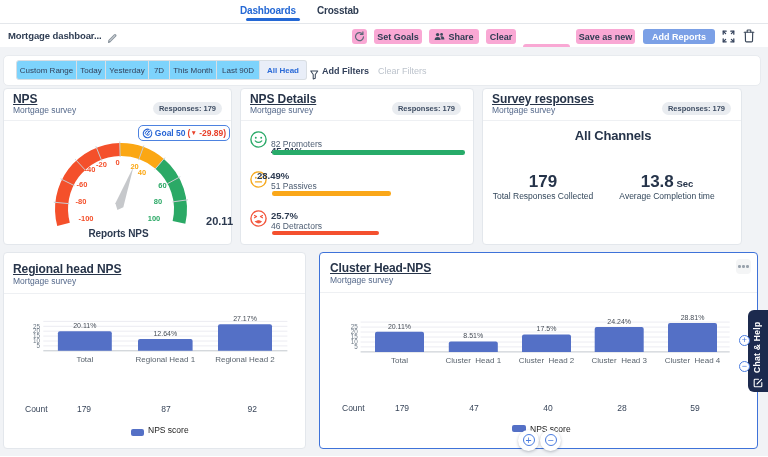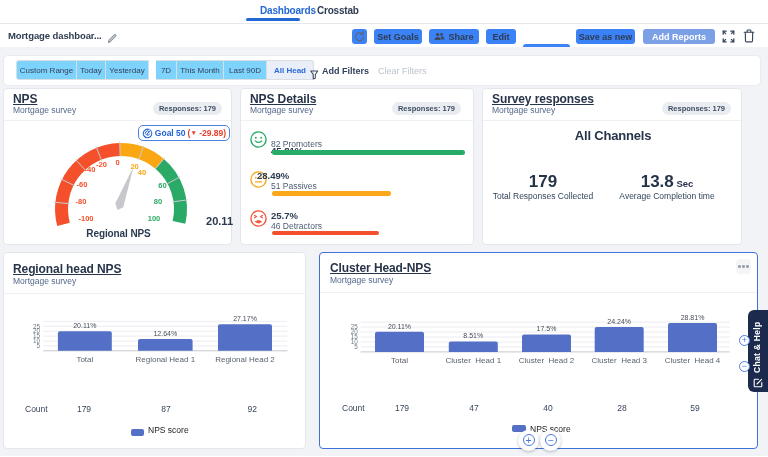--- a/index.html
+++ b/index.html
@@ -4,27 +4,27 @@
 html,body { width:768px; height:457px; font-family:"Liberation Sans",sans-serif; background:#fff; overflow:hidden; }
 .abs { position:absolute; }
 #tabs { position:relative; width:768px; height:24px; background:#fff; border-bottom:1px solid #e4e7eb; }
 #toolbar { position:relative; width:768px; height:23px; background:#fff; }
 #content { position:relative; width:768px; height:409px; background:#f1f3f6; }
 .card { position:absolute; background:#fff; border:1px solid #e3e7ec; border-radius:4px; }
 .chd { position:absolute; left:0; top:0; right:0; height:32px; border-bottom:1px solid #eef0f3; }
 .ctitle { position:absolute; left:9px; top:3px; font-size:12px; letter-spacing:-0.1px; font-weight:bold; color:#273449;text-decoration:underline; }
 .csub { position:absolute; left:9px; top:16px; font-size:8.5px; color:#54688a; }
 .pill { position:absolute; font-size:7.5px; font-weight:bold; color:#3e4d63; background:#e9ecf0; border-radius:7px; padding:2px 6px; }
-.btn { position:absolute; height:15px; background:#3b82f6; border-radius:3px; font-size:9px; font-weight:bold; color:#2e3c52; display:flex; align-items:center; justify-content:center; gap:3px; }
+.btn { position:absolute; height:15px; background:#f9a8d4; border-radius:3px; font-size:9px; font-weight:bold; color:#2e3c52; display:flex; align-items:center; justify-content:center; gap:3px; }
 .seg { height:20px; border:1px solid #d9dee3; border-left:none; background:#7dd3fc; font-size:8px; color:#33415b; display:flex; align-items:center; justify-content:center; white-space:nowrap; float:left; }
 .blue-plusminus { position:absolute; background:#fff; border:1.2px solid #4a7cdf; border-radius:50%; color:#4a7cdf; display:flex; align-items:center; justify-content:center; }
 </style></head>
 <body>
 <div id="tabs">
-  <div class="abs" style="left:260px;top:5px;font-size:10px;letter-spacing:-0.2px;font-weight:bold;color:#2468d5;">Dashboards</div>
+  <div class="abs" style="left:240px;top:5px;font-size:10px;letter-spacing:-0.2px;font-weight:bold;color:#2468d5;">Dashboards</div>
   <div class="abs" style="left:246px;top:18px;width:54px;height:2.5px;background:#2468d5;border-radius:2px;"></div>
   <div class="abs" style="left:317px;top:5px;font-size:10px;letter-spacing:-0.2px;font-weight:bold;color:#2e3c52;">Crosstab</div>
 </div>
 <div id="toolbar">
   <div class="abs" style="left:8px;top:6px;font-size:9.5px;letter-spacing:-0.1px;font-weight:bold;color:#2e3c52;">Mortgage dashboar...</div>
   <div class="abs" style="left:107px;top:6px;"><svg width="10" height="11" viewBox="0 0 10 11">
         <g stroke="#8a949e" stroke-width="1.2" fill="none" stroke-linecap="round">
           <path d="M1.6 9.4 L1.9 7.4 L7.4 1.9 Q8 1.3 8.6 1.9 Q9.2 2.5 8.6 3.1 L3.1 8.6 L1.6 9.4 Z" stroke-linejoin="round"></path>
         </g>
       </svg></div>
@@ -34,21 +34,21 @@
         <path d="M8.9 0.9 L8.9 3.4 L6.4 3.4" fill="none" stroke="#5c6878" stroke-width="1.2" stroke-linejoin="round" stroke-linecap="round"></path>
       </svg>
     </div>
   <div class="btn" style="left:374px;top:5px;width:48px;">Set Goals</div>
   <div class="btn" style="left:429px;top:5px;width:50px;"><svg width="11" height="9" viewBox="0 0 11 9">
         <circle cx="3.6" cy="2.6" r="1.7" fill="#3d4a5c"></circle>
         <circle cx="7.6" cy="2.4" r="1.4" fill="#3d4a5c"></circle>
         <path d="M0.6 8 Q0.6 5 3.6 5 Q6.6 5 6.6 8 Z" fill="#3d4a5c"></path>
         <path d="M7.2 7.6 Q7.6 5.2 6.2 4.6 Q7 4.2 7.6 4.2 Q10.4 4.2 10.4 7.6 Z" fill="#3d4a5c"></path>
       </svg>Share</div>
-  <div class="btn" style="left:486px;top:5px;width:30px;">Edit</div>
+  <div class="btn" style="left:486px;top:5px;width:30px;">Clear</div>
   <div class="btn" style="left:523px;top:20px;width:47px;">Export <svg width="8" height="6" viewBox="0 0 8 6">
         <path d="M1.5 1.5 L4 4.2 L6.5 1.5" fill="none" stroke="#3d4a5c" stroke-width="1.3" stroke-linecap="round" stroke-linejoin="round"></path>
       </svg></div>
   <div class="btn" style="left:576px;top:5px;width:59px;">Save as new</div>
   <div class="btn" style="left:643px;top:5px;width:72px;background:#7ba0e6;color:#fff;">Add Reports</div>
   <div class="abs" style="left:721px;top:5px;"><svg width="15" height="15" viewBox="0 0 15 15">
         <g stroke="#33415b" stroke-width="1.25" stroke-linecap="round" fill="none">
           <path d="M9.8 2.2 H12.8 V5.2"></path>
           <path d="M12.6 2.4 L10.4 4.6"></path>
           <path d="M5.2 12.8 H2.2 V9.8"></path>
@@ -67,21 +67,21 @@
         </g>
       </svg></div>
 </div>
 <div id="content">
 
   <div class="abs" style="left:3px;top:8px;width:758px;height:31px;background:#fff;border:1px solid #e8ebef;border-radius:5px;">
     <div style="position:absolute;left:12px;top:4px;">
       <div class="seg" style="width:61px;border-left:1px solid #d9dee3;border-radius:3px 0 0 3px;">Custom Range</div>
       <div class="seg" style="width:29px;">Today</div>
       <div class="seg" style="width:43px;">Yesterday</div>
-      <div class="seg" style="width:21px;margin-left:7px;">7D</div>
+      <div class="seg" style="width:21px;">7D</div>
       <div class="seg" style="width:47px;">This Month</div>
       <div class="seg" style="width:43px;">Last 90D</div>
       <div class="seg" style="width:47px;background:#e9eef8;color:#2b6bd8;font-weight:bold;border-radius:0 3px 3px 0;">All Head</div>
     </div>
     <div class="abs" style="left:306px;top:9.5px;"><svg width="8.5" height="9.5" viewBox="0 0 9 10">
           <path d="M0.8 1 H8.2 L5.6 4.8 V8.6 L3.4 9.4 V4.8 Z" fill="none" stroke="#3d4a5c" stroke-width="1.1" stroke-linejoin="round"></path>
         </svg></div>
     <div class="abs" style="left:318px;top:9.5px;font-size:9px;font-weight:bold;color:#33415b;">Add Filters</div>
     <div class="abs" style="left:374px;top:9.5px;font-size:9px;color:#bcc3cc;">Clear Filters</div>
   </div>
@@ -123,21 +123,21 @@
           <text x="86" y="82.8" font-size="7.5" font-weight="bold" fill="#f4502b" text-anchor="middle">-40</text>
           <text x="97.5" y="77.6" font-size="7.5" font-weight="bold" fill="#f4502b" text-anchor="middle">-20</text>
           <text x="113.7" y="75.6" font-size="7.5" font-weight="bold" fill="#f4502b" text-anchor="middle">0</text>
           <text x="130.6" y="79.6" font-size="7.5" font-weight="bold" fill="#fba713" text-anchor="middle">20</text>
           <text x="138" y="86.1" font-size="7.5" font-weight="bold" fill="#fba713" text-anchor="middle">40</text>
           <text x="158.5" y="98.6" font-size="7.5" font-weight="bold" fill="#2ba966" text-anchor="middle">60</text>
           <text x="154" y="115.1" font-size="7.5" font-weight="bold" fill="#2ba966" text-anchor="middle">80</text>
           <text x="150" y="132.1" font-size="7.5" font-weight="bold" fill="#2ba966" text-anchor="middle">100</text>
         </svg></div>
     <div class="abs" style="left:0;top:126px;width:229px;text-align:right;font-size:11px;font-weight:bold;color:#2c3a50;"><span style="margin-left:-1px;">20.11</span></div>
-    <div class="abs" style="left:0;top:139px;width:229px;text-align:center;font-size:10px;letter-spacing:-0.1px;font-weight:bold;color:#2c3a50;">Regional NPS</div>
+    <div class="abs" style="left:0;top:139px;width:229px;text-align:center;font-size:10px;letter-spacing:-0.1px;font-weight:bold;color:#2c3a50;">Reports NPS</div>
   </div>
 
   <div class="card" style="left:240px;top:41px;width:234px;height:157px;">
     <div class="chd"></div>
     <div class="ctitle">NPS Details</div>
     <div class="csub">Mortgage survey</div>
     <div class="pill" style="right:12px;top:13px;">Responses: 179</div>
     <div class="abs" style="left:9px;top:42px;"><svg width="17" height="17" viewBox="0 0 17 17">
           <circle cx="8.5" cy="8.5" r="7.6" fill="none" stroke="#2aa968" stroke-width="1.4"></circle>
           <g transform="translate(8.5,8.5)">

